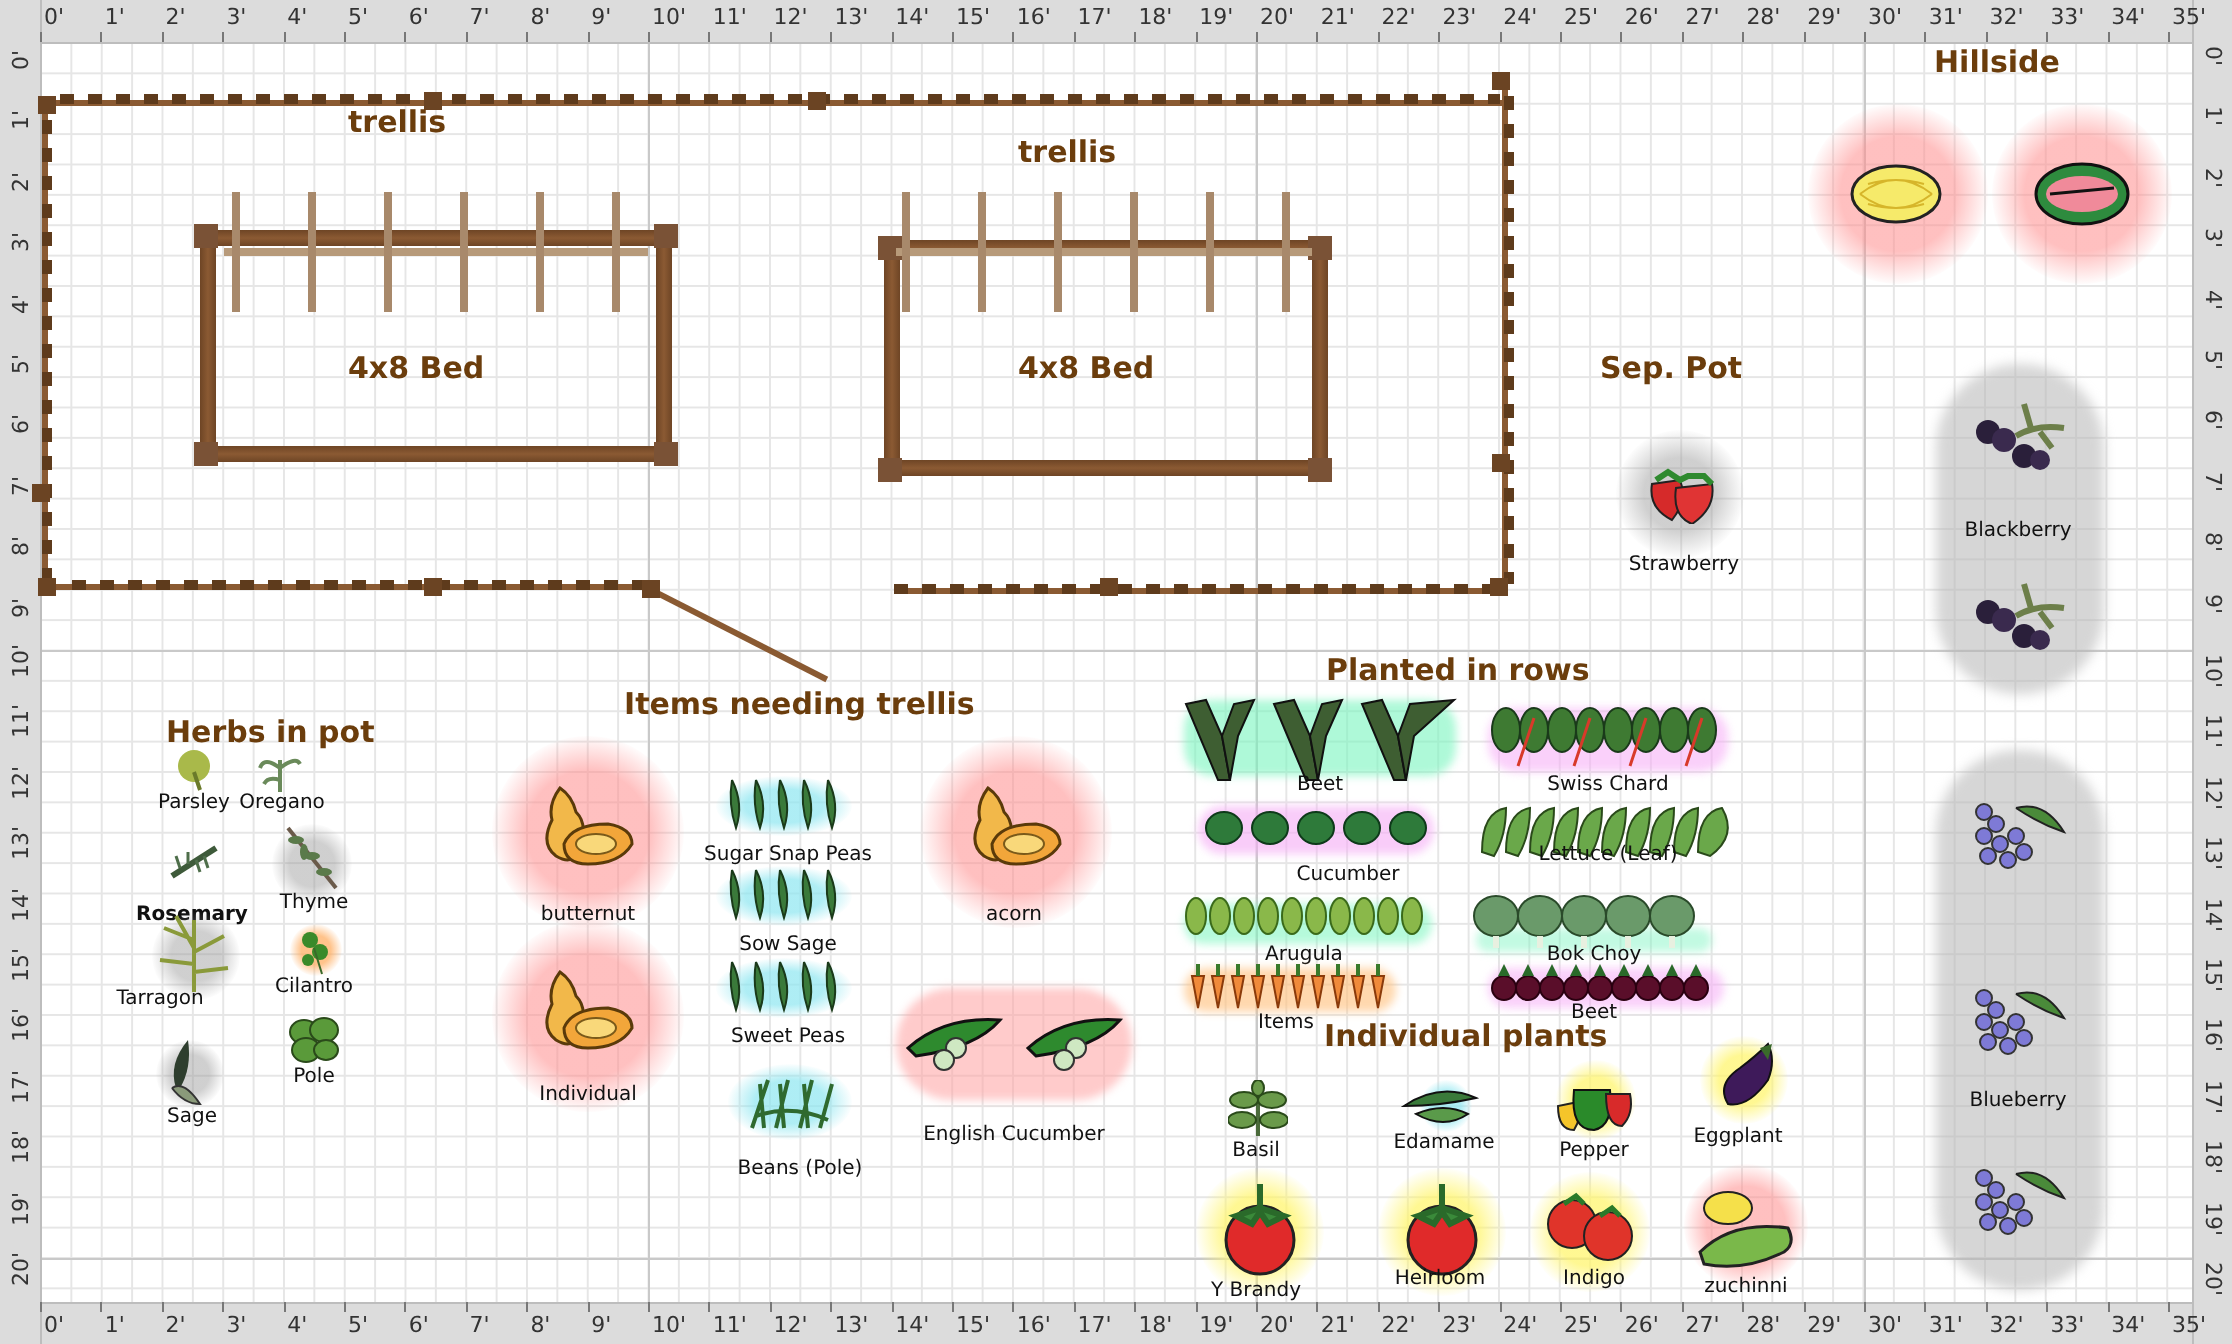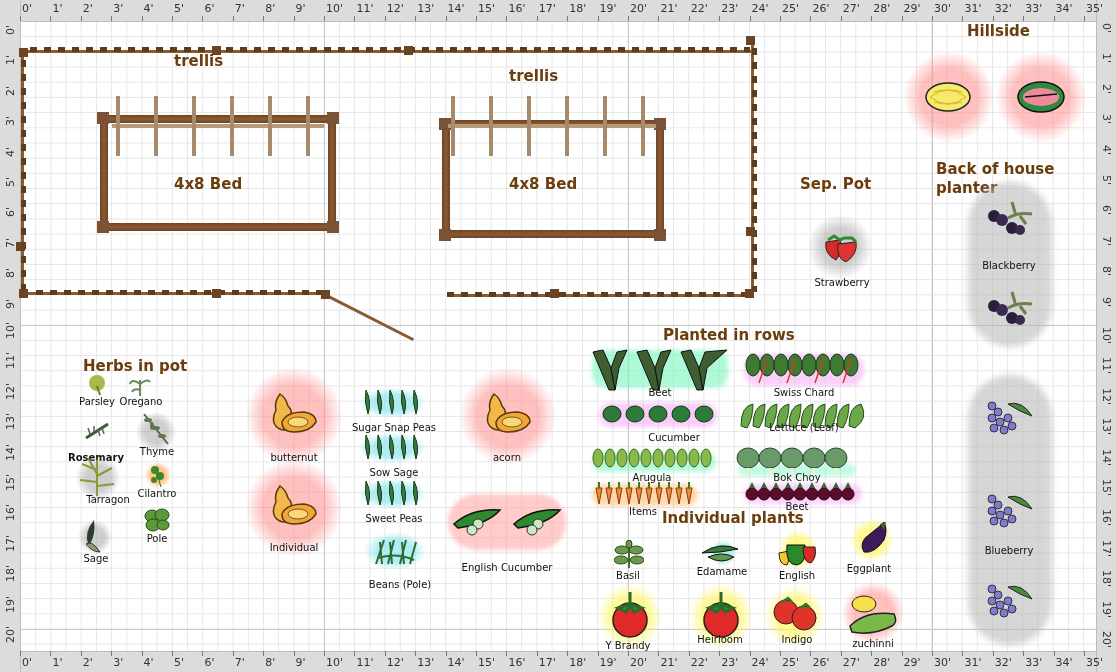--- a/index.html
+++ b/index.html
@@ -336,24 +336,20 @@
   <div>
     <div class="halo gray" style="left:808px;top:215px;width:64px;height:64px;"></div>
     <svg class="icon" style="left:822px;top:232px;" width="38" height="30">
       <path d="M4 10 Q2 22 14 28 Q22 18 18 8 Z" fill="#d62a2a" stroke="#222"></path>
       <path d="M16 12 Q14 26 24 30 Q36 22 34 10 Z" fill="#e03434" stroke="#222"></path>
       <path d="M6 8 L12 4 L18 8 L22 6 L30 6 L34 10" stroke="#2f8a2f" stroke-width="3" fill="none"></path>
     </svg>
     <div class="plant-label" style="left:842px;top:277px;text-align:center;">Strawberry</div>
   </div>
 
-  <div class="section-label" style="left:936px;top:160px;line-height:19px;">
-    <div>Back of house</div>
-    <div>planter</div>
-  </div>
   <div>
     <div class="pill" style="left:968px;top:182px;width:84px;height:165px;"></div>
     <svg class="icon" style="left:986px;top:200px;" width="50" height="38">
       <path d="M22 18 Q32 12 46 14 M30 16 L26 2 M34 16 L40 24" stroke="#6d7f4a" stroke-width="3" fill="none"></path>
       <circle cx="8" cy="16" r="6" fill="#2a1f3a"></circle>
         <circle cx="16" cy="20" r="6" fill="#3a2a4e"></circle>
         <circle cx="26" cy="28" r="6" fill="#2a1f3a"></circle>
         <circle cx="34" cy="30" r="5" fill="#3a2a4e"></circle>
     </svg>
     <div class="plant-label" style="left:1009px;top:260px;">Blackberry</div>
@@ -442,21 +438,21 @@
           <ellipse cx="12" cy="14" rx="2" ry="4"></ellipse>
         </g>
       </svg>
     <div class="plant-label" style="left:157px;top:446px;">Thyme</div>
   </div>
   <div>
     <div class="halo gray" style="left:76px;top:456px;width:44px;height:44px;"></div>
     <svg class="icon" style="left:78px;top:456px;" width="38" height="40">
         <path d="M19 40 L19 4 M19 14 L4 8 M19 20 L34 12 M19 26 L2 24 M19 30 L36 28 M19 18 L10 2" stroke="#8a9a3a" stroke-width="2" fill="none"></path>
       </svg>
-    <div class="plant-label" style="left:108px;top:494px;text-align:center;">Tarragon</div>
+    <div class="plant-label" style="left:80px;top:494px;text-align:center;">Tarragon</div>
   </div>
   <div>
     <div class="halo orange" style="left:145px;top:462px;width:26px;height:26px;"></div>
     <svg class="icon" style="left:147px;top:464px;" width="20" height="24">
         <circle cx="8" cy="6" r="4" fill="#3a8a2a"></circle>
         <circle cx="13" cy="12" r="4" fill="#3a8a2a"></circle>
         <circle cx="7" cy="16" r="3" fill="#3a8a2a"></circle>
         <path d="M10 10 L14 23" stroke="#3a6a2a"></path>
       </svg>
     <div class="plant-label" style="left:157px;top:488px;">Cilantro</div>
@@ -474,20 +470,21 @@
         <g fill="#5a9a3a" stroke="#2a4a1a">
           <ellipse cx="9" cy="9" rx="7" ry="6"></ellipse>
           <ellipse cx="19" cy="8" rx="7" ry="6"></ellipse>
           <ellipse cx="10" cy="18" rx="7" ry="6"></ellipse>
           <ellipse cx="20" cy="18" rx="6" ry="5"></ellipse>
         </g>
       </svg>
     <div class="plant-label" style="left:157px;top:533px;">Pole</div>
   </div>
 
+  <div class="section-label" style="left:312px;top:343px;">Items needing trellis</div>
 
   <div>
     <div class="halo red" style="left:246px;top:368px;width:96px;height:96px;"></div>
     <svg class="icon" style="left:270px;top:392px;" width="48" height="44">
       <path d="M10 2 Q4 10 6 18 Q0 30 8 36 Q18 42 20 30 Q24 20 18 14 Q16 6 10 2Z" fill="#f2b84a" stroke="#5a3a0a" stroke-width="1.5"></path>
       <path d="M12 30 Q16 20 34 20 Q46 22 46 30 Q40 40 24 40 Q12 40 12 30Z" fill="#f2a63a" stroke="#5a3a0a" stroke-width="1.5"></path>
       <ellipse cx="28" cy="30" rx="10" ry="5" fill="#f9d87a" stroke="#7a5a1a"></ellipse>
     </svg>
     <div class="plant-label" style="left:294px;top:452px;">butternut</div>
   </div>
@@ -749,21 +746,21 @@
       </svg>
     <div class="plant-label" style="left:722px;top:566px;">Edamame</div>
   </div>
   <div>
     <div class="halo yellow" style="left:778px;top:530px;width:40px;height:40px;"></div>
     <svg class="icon" style="left:777px;top:539px;" width="42" height="28">
         <path d="M2 14 Q2 26 10 26 Q14 20 12 12 Z" fill="#f5c52a" stroke="#222"></path>
         <path d="M10 6 Q8 26 20 26 Q30 24 28 6 Z" fill="#2a8a2a" stroke="#111"></path>
         <path d="M26 8 Q26 24 34 24 Q40 18 38 8Z" fill="#d82a2a" stroke="#222"></path>
       </svg>
-    <div class="plant-label" style="left:797px;top:570px;">English</div>
+    <div class="plant-label" style="left:797px;top:570px;">Pepper</div>
   </div>
   <div>
     <div class="halo yellow" style="left:850px;top:518px;width:44px;height:44px;"></div>
     <svg class="icon" style="left:858px;top:520px;" width="32" height="36">
         <path d="M26 2 Q30 10 26 20 Q16 34 6 32 Q0 22 12 14 Q20 8 26 2Z" fill="#3e1a5a" stroke="#111"></path>
         <path d="M22 4 L28 2 L26 10Z" fill="#3a6a2a"></path>
       </svg>
     <div class="plant-label" style="left:869px;top:563px;">Eggplant</div>
   </div>
   <div>

